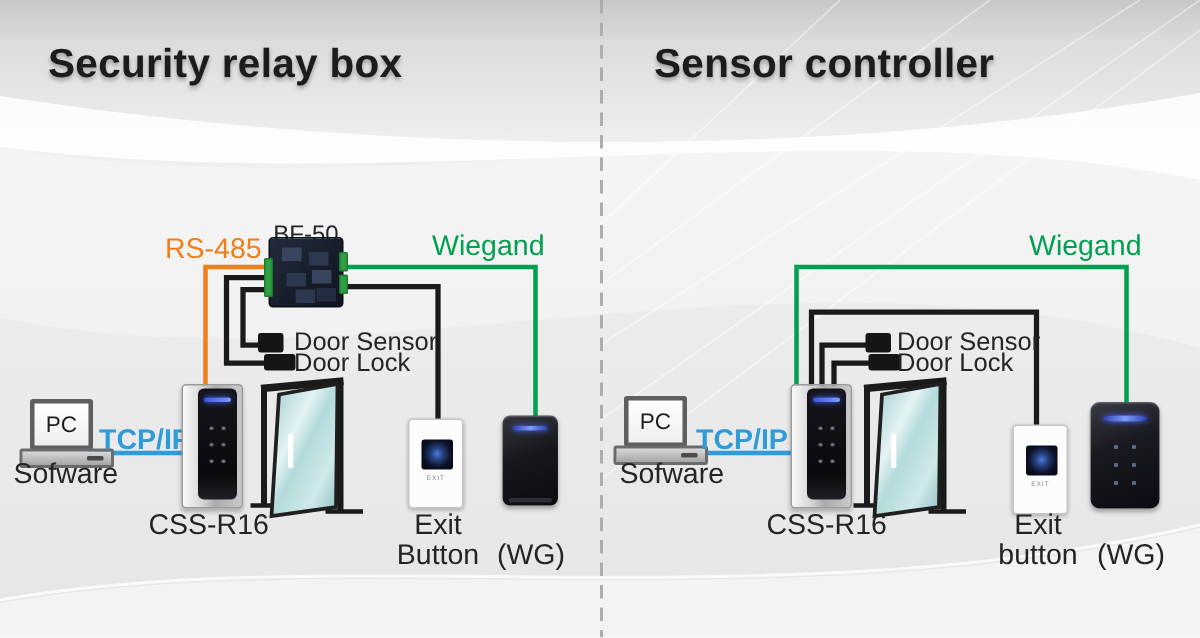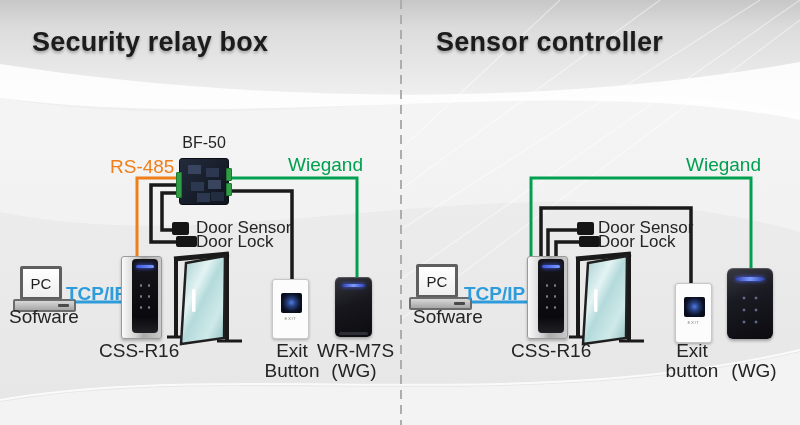--- a/index.html
+++ b/index.html
@@ -107,21 +107,21 @@
 
     <polyline points="531,257 531,178 751,178 751,270" fill="none" stroke="#00A050" stroke-width="3"></polyline>
     <polyline points="541,257 541,208 691,208 691,285" fill="none" stroke="#1A1A1A" stroke-width="3.5"></polyline>
     <polyline points="548,257 548,230 578,230" fill="none" stroke="#1A1A1A" stroke-width="3.5"></polyline>
     <polyline points="556,257 556,242 580,242" fill="none" stroke="#1A1A1A" stroke-width="3.5"></polyline>
     <polyline points="457,302 528,302" fill="none" stroke="#2E9BDB" stroke-width="3"></polyline>
   </svg>
 
   <div class="lbl title" style="left:32px;top:27px;">Security relay box</div>
 
-  <div class="lbl ctr" style="left:178px;top:134px;width:52px;font-size:16px;">BF-50</div>
+  <div class="lbl ctr" style="left:178px;top:148px;width:52px;font-size:16px;">BF-50</div>
   <div class="bf50">
     <div class="term t-l"></div>
     <div class="term t-r1"></div>
     <div class="term t-r2"></div>
   </div>
 
   <div class="lbl mid orange rgt" style="left:110px;top:156px;width:62px;">RS-485</div>
   <div class="lbl mid green rgt" style="left:288px;top:154px;width:70px;">Wiegand</div>
 
   <div class="blkbox" style="left:172px;top:222px;width:17px;height:13px;"></div>
@@ -161,21 +161,20 @@
   </svg>
 
   <div class="exitbtn" style="left:272px;top:279px;">
     <div class="sq"></div>
     <div class="etxt">EXIT</div>
   </div>
   <div class="lbl mid ctr" style="left:256px;top:340px;width:72px;">Exit</div>
   <div class="lbl mid ctr" style="left:256px;top:360px;width:72px;">Button</div>
 
   <div class="wrm7s" style="left:335px;top:277px;"></div>
-  <div class="lbl mid ctr" style="left:317px;top:340px;width:74px;">WR-M7S</div>
   <div class="lbl mid ctr" style="left:317px;top:360px;width:74px;">(WG)</div>
 
   <div class="lbl title" style="left:436px;top:27px;">Sensor controller</div>
 
   <div class="lbl mid green rgt" style="left:686px;top:154px;width:70px;">Wiegand</div>
 
   <div class="blkbox" style="left:577px;top:222px;width:17px;height:13px;"></div>
   <div class="blkbox" style="left:579px;top:236px;width:21px;height:11px;"></div>
   <div class="lbl small" style="left:598px;top:221px;">Door Sensor</div>
   <div class="lbl small" style="left:598px;top:235px;">Door Lock</div>

